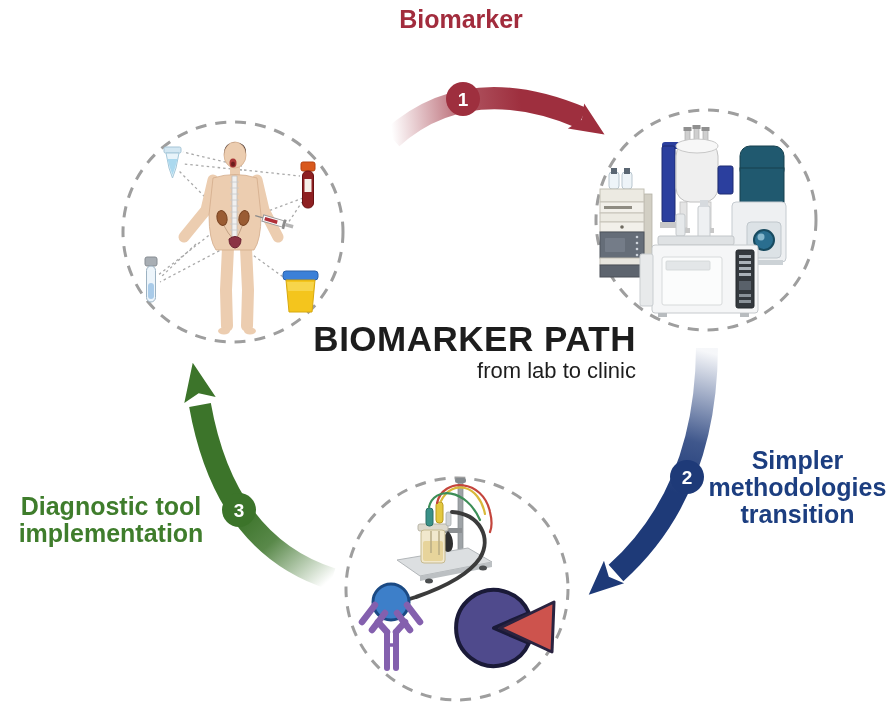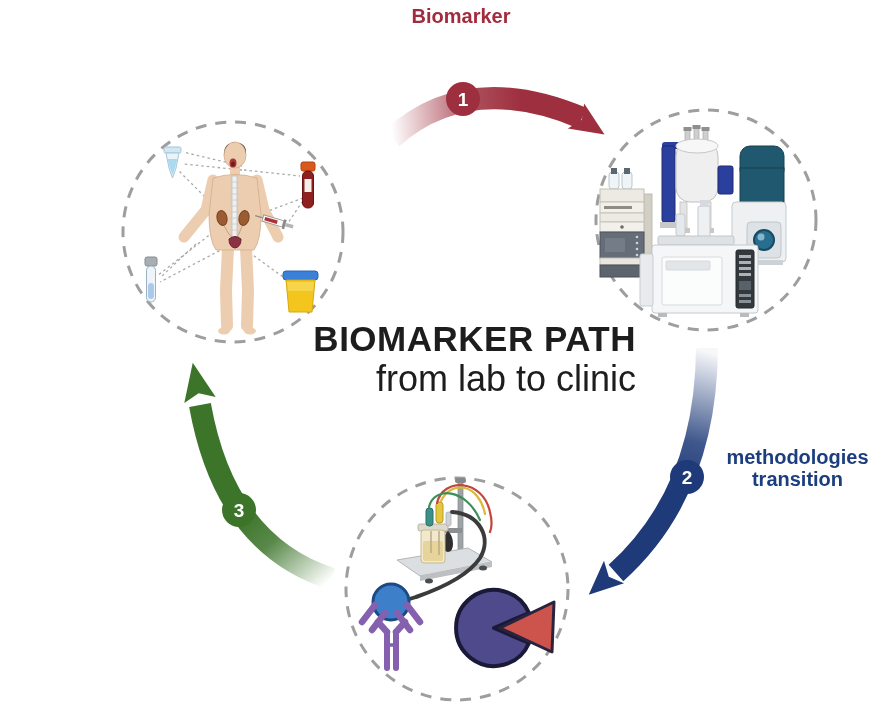--- a/index.html
+++ b/index.html
@@ -1,28 +1,28 @@
 <!DOCTYPE html>
 <html><head>
 <meta charset="utf-8">
 <style>
   html,body{margin:0;padding:0;background:#fff;}
   .stage{
     position:relative;width:887px;height:714px;background:#ffffff;
     font-family:"Liberation Sans",sans-serif;overflow:hidden;
   }
   .stage svg{position:absolute;left:0;top:0;}
-  .step-label{position:absolute;font-weight:bold;font-size:20px;line-height:1.08;text-align:center;}
+  .step-label{position:absolute;font-weight:bold;font-size:25px;line-height:1.08;text-align:center;}
   .step-label span{display:block;}
   .step1{left:355px;top:6px;width:212px;color:#a22c3d;}
   .step2{left:708px;top:447px;width:179px;color:#1c3e80;}
   .step3{left:4px;top:493px;width:214px;color:#3f7d2c;}
   .center-title{position:absolute;left:284px;top:320px;width:352px;text-align:right;color:#1d1d1d;}
   .center-title .t1{display:block;font-size:35px;font-weight:600;letter-spacing:0.5px;line-height:1.1;}
-  .center-title .t2{display:block;font-size:36px;font-weight:500;line-height:1.1;}
+  .center-title .t2{display:block;font-size:22px;font-weight:500;line-height:1.1;}
   .badge-num{font-family:"Liberation Sans",sans-serif;font-size:19px;font-weight:bold;fill:#ffffff;}
 </style>
 </head>
 <body>
 
 <div class="stage">
 
 <svg width="887" height="714" viewBox="0 0 887 714">
   <defs>
     <linearGradient id="gradRed" gradientUnits="userSpaceOnUse" x1="392" y1="135" x2="560" y2="120">
@@ -273,23 +273,28 @@
       <path d="M 500,628 L 554,602 L 552,652 Z" fill="#cd534d" stroke="#2a2340" stroke-width="3" stroke-linejoin="round"></path>
     </g>
   </g>
 </svg>
 
 <div class="step-label step1">
   <span>Biomarker</span>
 </div>
 
 <div class="step-label step2">
+  <span>Simpler</span>
   <span>methodologies</span>
   <span>transition</span>
 </div>
 
+<div class="step-label step3">
+  <span>Diagnostic tool</span>
+  <span>implementation</span>
+</div>
 
 <div class="center-title">
   <span class="t1">BIOMARKER PATH</span>
   <span class="t2">from lab to clinic</span>
 </div>
 
 </div>
 
 </body></html>

